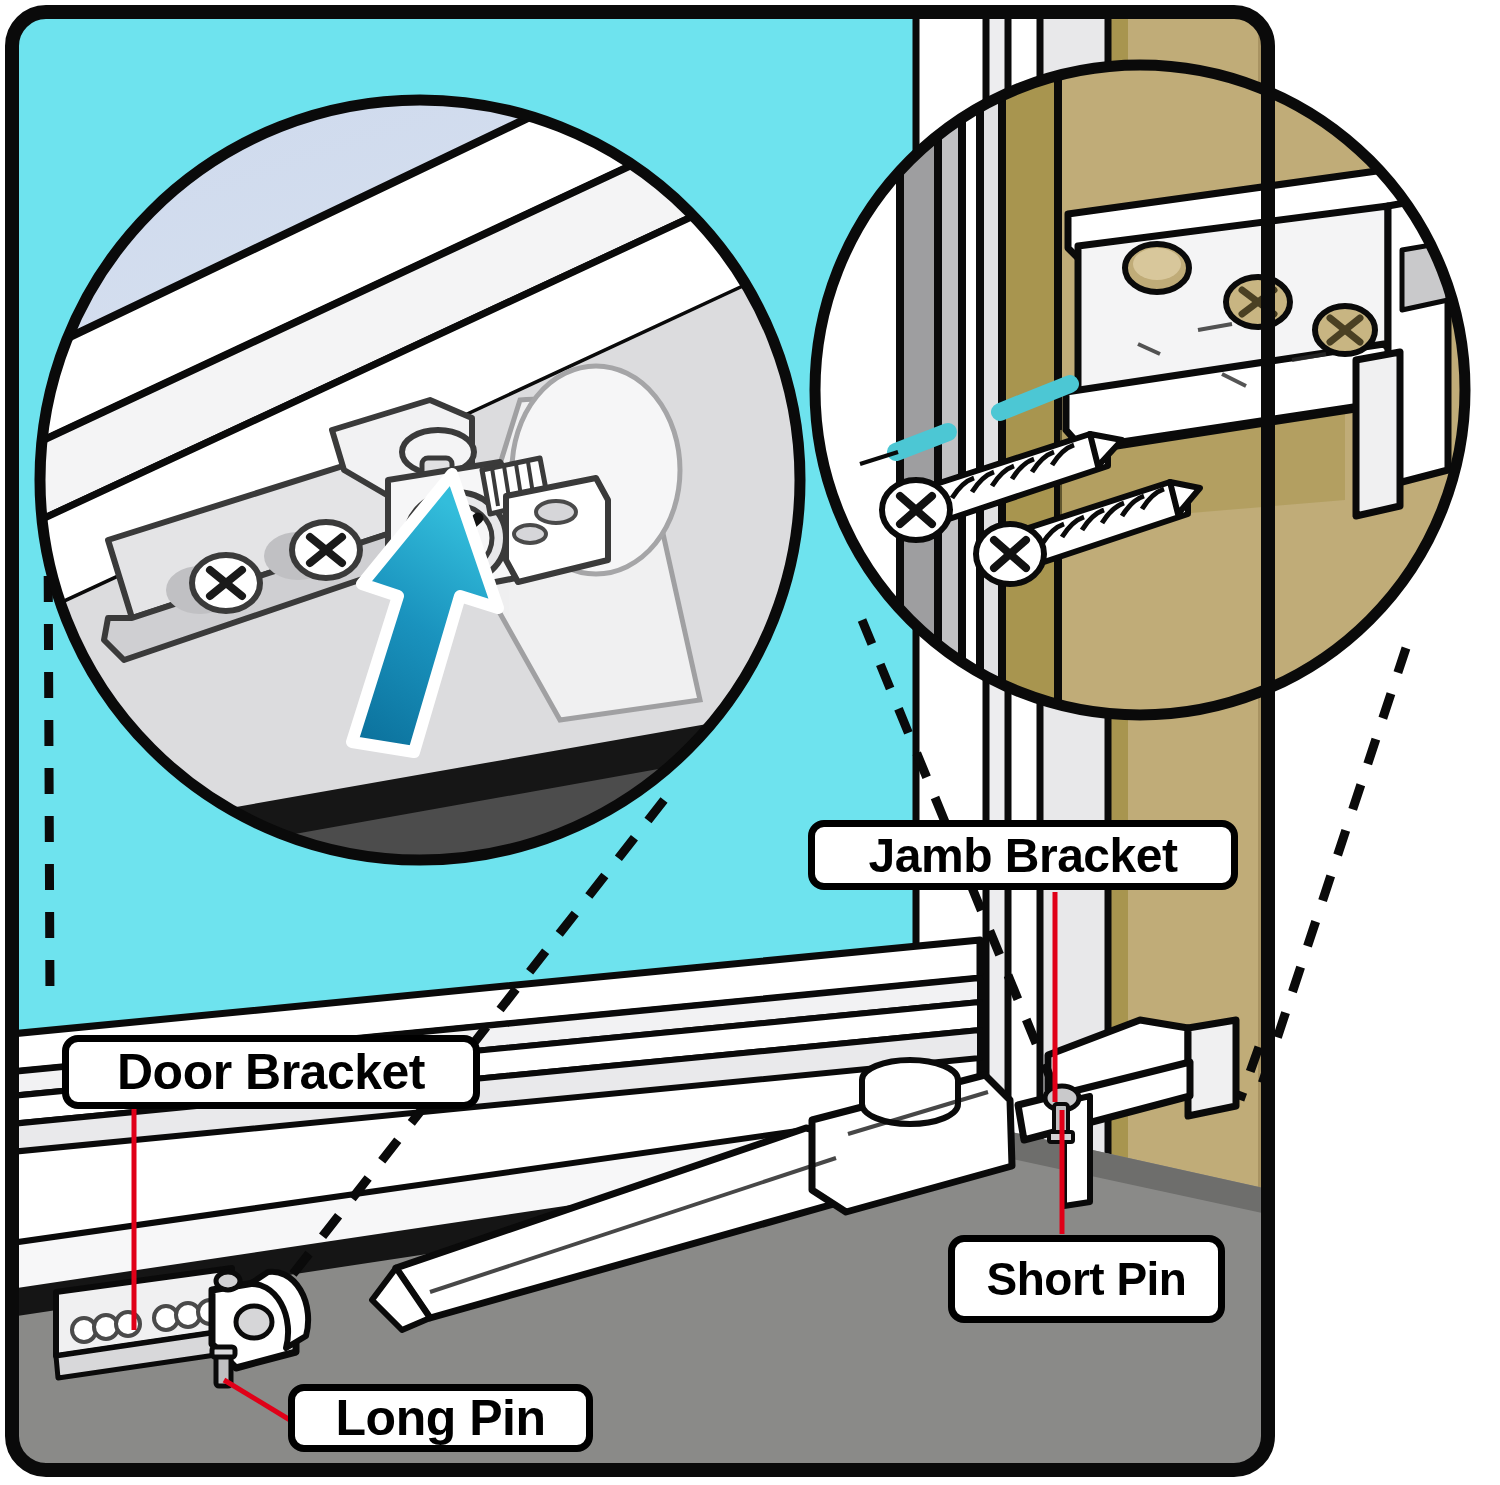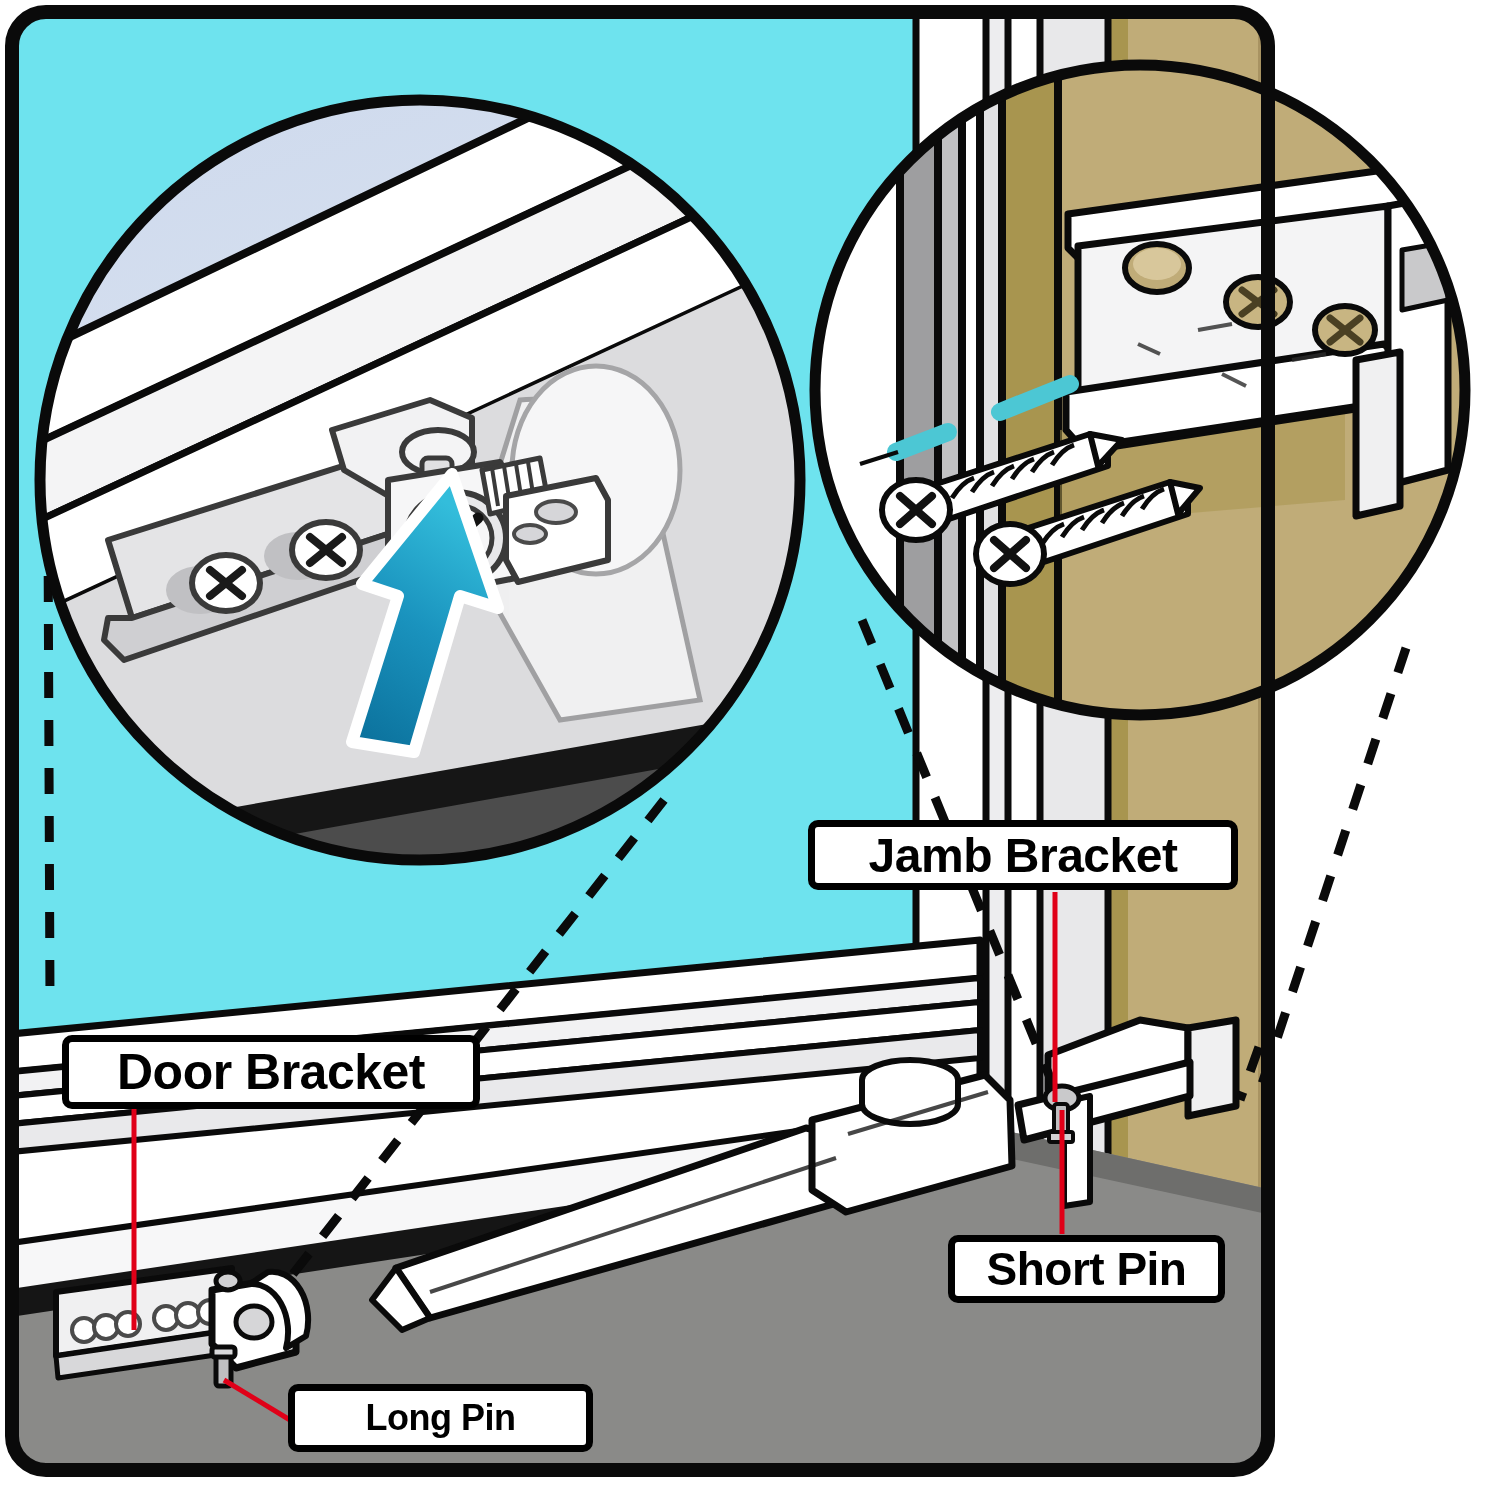--- a/index.html
+++ b/index.html
@@ -5,35 +5,35 @@
   html,body{margin:0;padding:0;background:#ffffff;}
   body{width:1500px;height:1485px;overflow:hidden;
        font-family:"Liberation Sans", sans-serif;}
   #stage{position:relative;width:1500px;height:1485px;}
   #svgroot{position:absolute;left:0;top:0;}
 
   .callout{
     position:absolute;
     background:#ffffff;
     border:7px solid #000000;
-    border-radius:10px;
+    border-radius:16px;
     font-family:"Liberation Sans", sans-serif;
     font-weight:bold;
     color:#000000;
     display:flex;
     align-items:center;
     justify-content:center;
     white-space:nowrap;
     letter-spacing:-0.5px;
     box-sizing:border-box;
   }
   #label-door-bracket{left:62px;  top:1035px; width:418px; height:74px;  font-size:50px;}
   #label-jamb-bracket{left:808px; top:820px;  width:430px; height:70px;  font-size:48px;}
-  #label-short-pin{   left:948px; top:1235px; width:277px; height:68px;  font-size:46px;}
-  #label-long-pin{    left:288px; top:1384px; width:305px; height:68px;  font-size:36px;align-items:center;}
+  #label-short-pin{   left:948px; top:1235px; width:277px; height:88px;  font-size:46px;}
+  #label-long-pin{    left:288px; top:1384px; width:305px; height:68px;  font-size:50px;align-items:center;}
 </style>
 </head>
 <body>
 
 <div id="stage">
 
 <svg id="svgroot" width="1500" height="1485" viewBox="0 0 1500 1485" xmlns="http://www.w3.org/2000/svg">
 
   <defs>
     <linearGradient id="arrowGrad" x1="0" y1="1" x2="0.35" y2="0">

